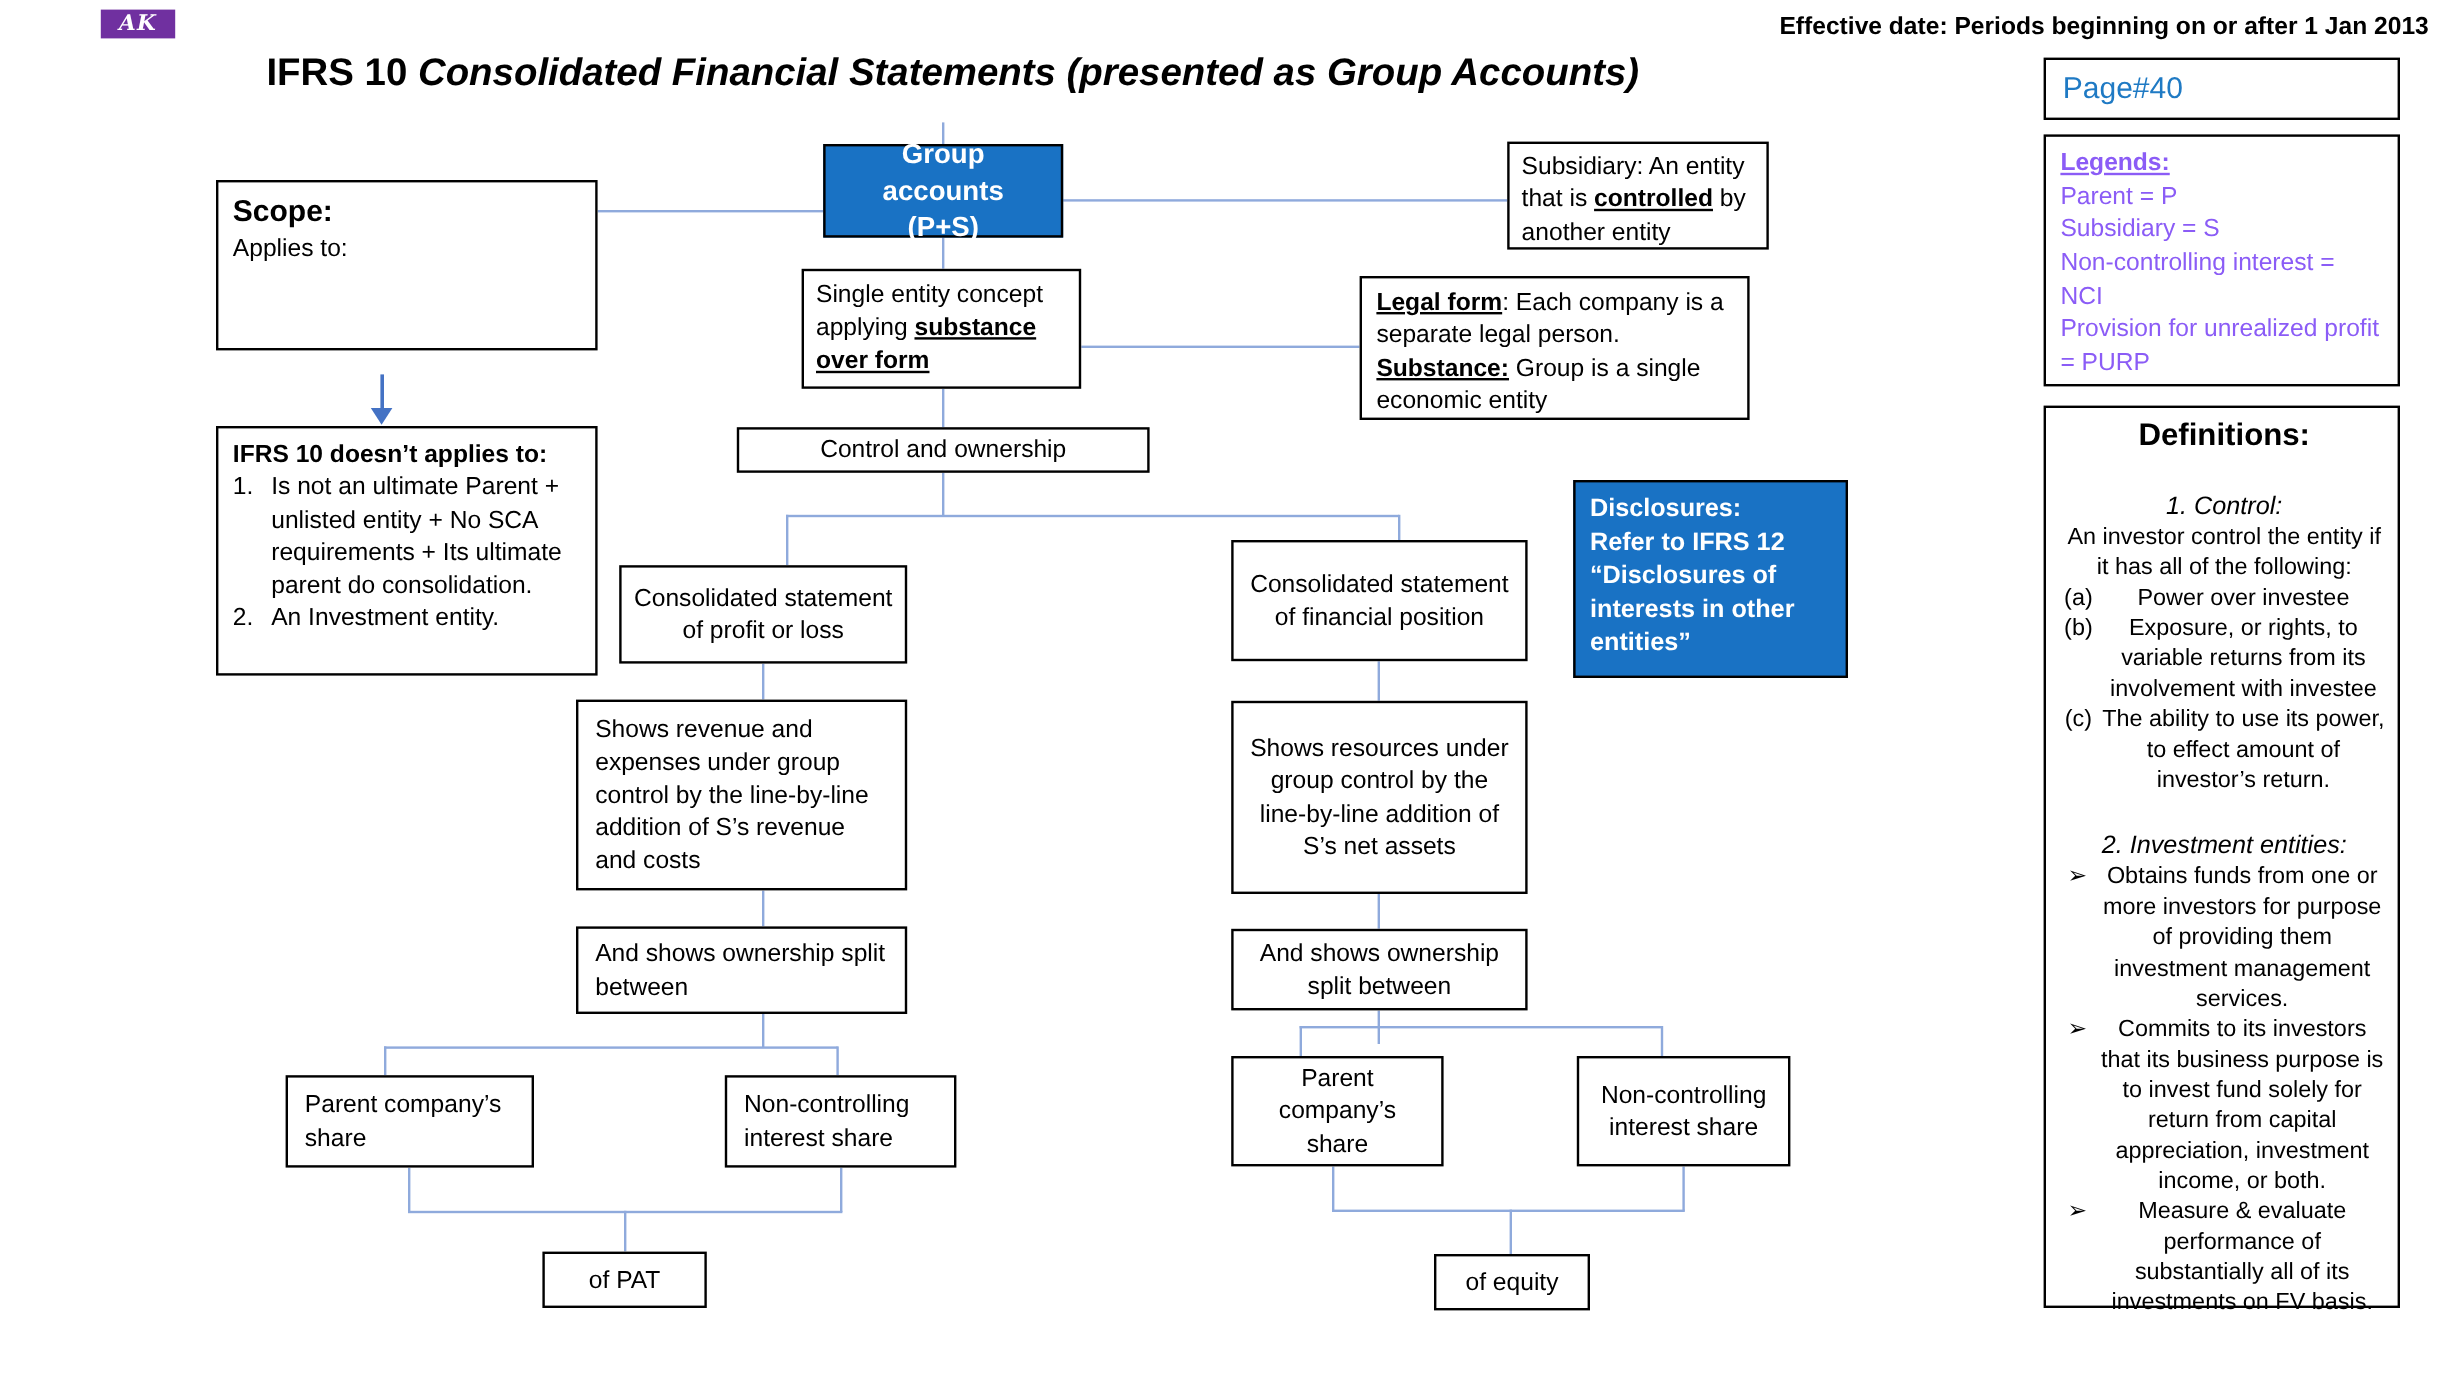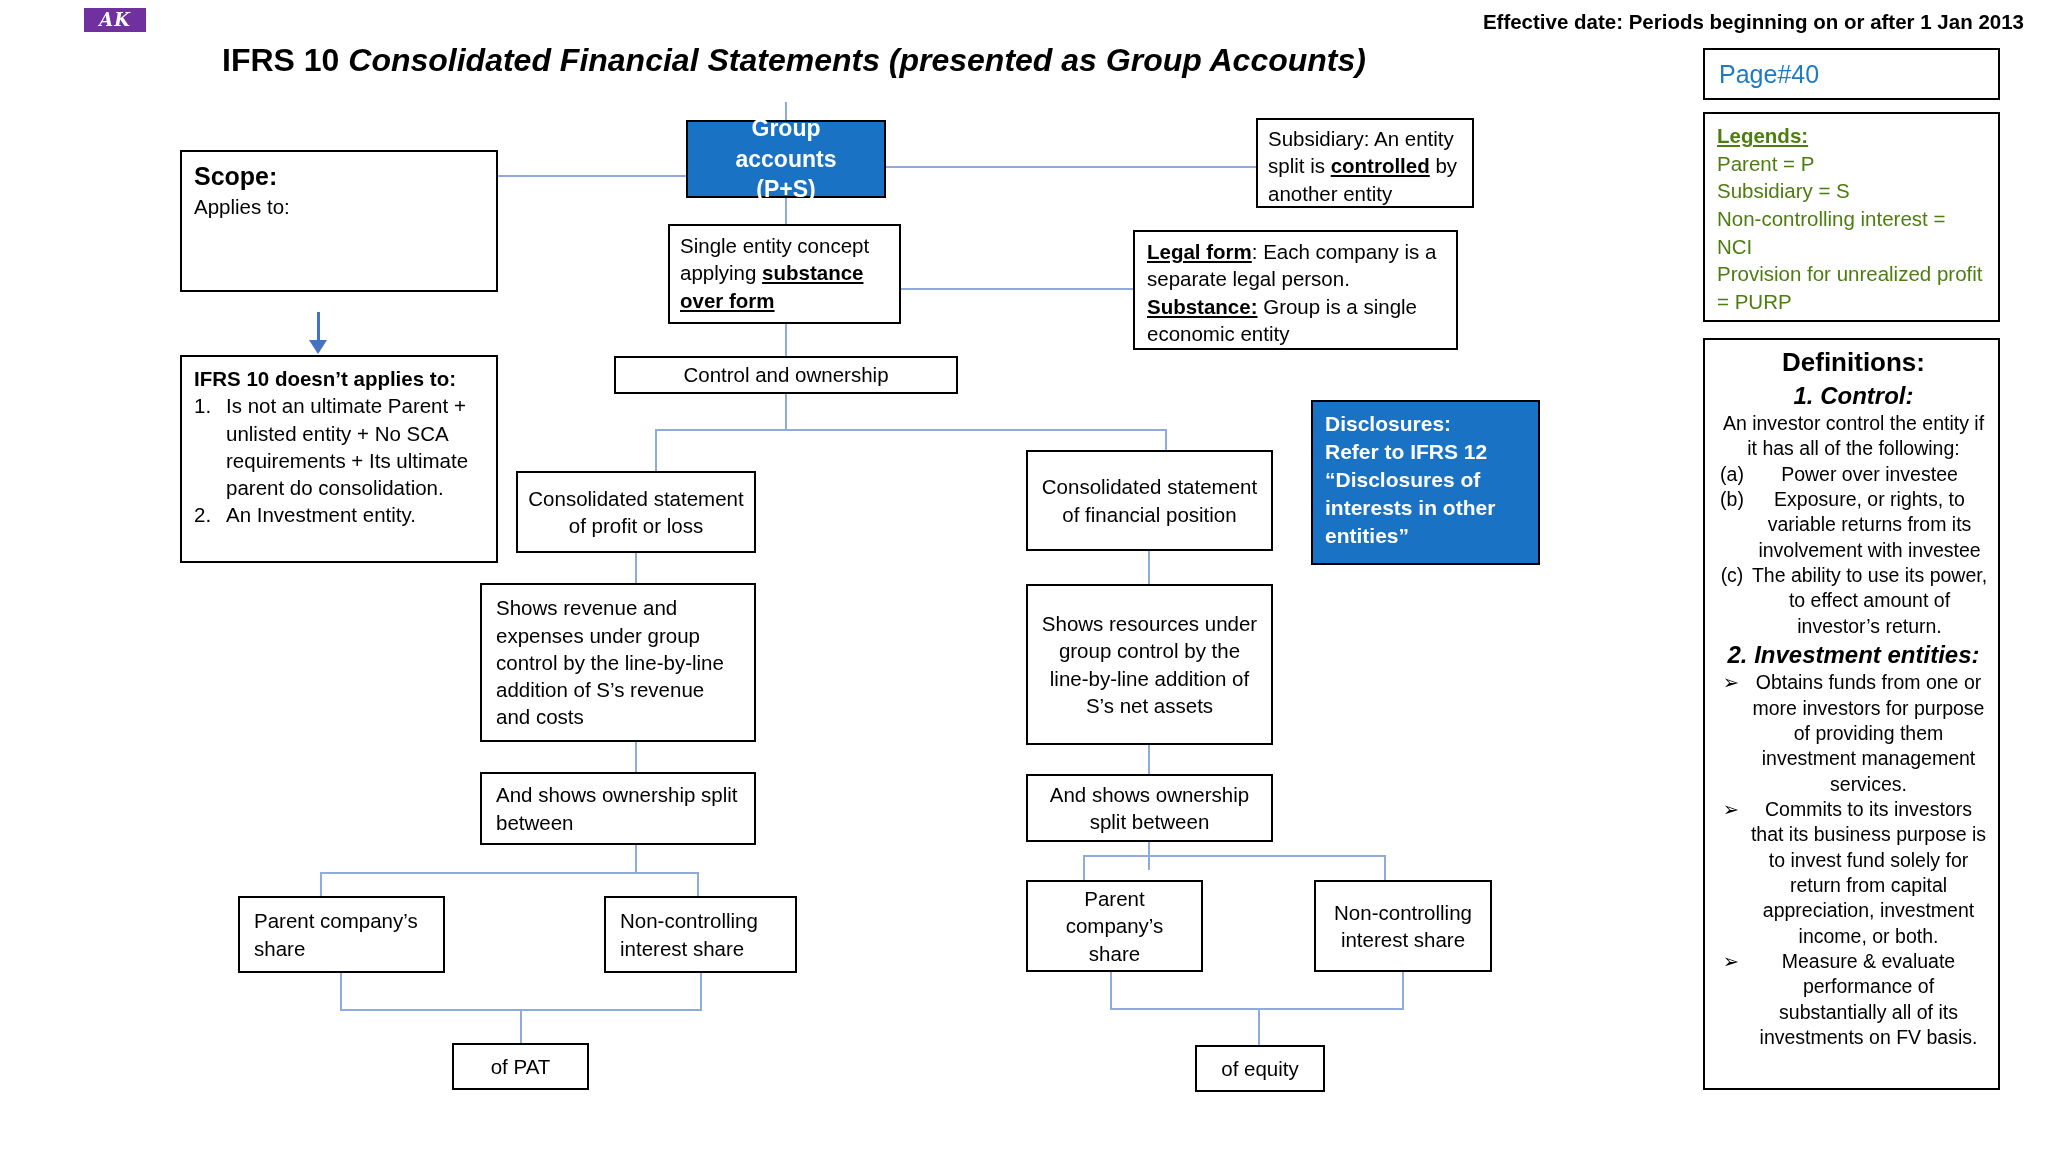--- a/index.html
+++ b/index.html
@@ -105,21 +105,21 @@
     font-size: 25px;
   }
   #legends-box {
     position: absolute;
     left: 1703px; top: 112px;
     width: 297px; height: 210px;
     border: 2.5px solid #000000;
     background: #ffffff;
     box-sizing: border-box;
     padding: 8px 12px;
-    color: #4d7c0f;
+    color: #8b5cf6;
     font-size: 20.5px;
     line-height: 1.35;
   }
   #legends-box .legend-title {
     font-weight: bold;
     text-decoration: underline;
   }
   #definitions-box {
     position: absolute;
     left: 1703px; top: 338px;
@@ -130,23 +130,24 @@
     padding: 6px 10px 6px 14px;
     font-size: 19.5px;
     line-height: 1.30;
     text-align: center;
   }
   #definitions-box .def-h1 {
     font-size: 26px;
     font-weight: bold;
   }
   #definitions-box .def-h2 {
-    font-weight: bold;
+    font-weight: normal;
     font-style: italic;
-    font-size: 24px;
+    font-size: 21px;
+    margin-top: 28px;
   }
   .hang {
     display: flex;
     gap: 6px;
   }
   .hang .marker {
     flex: 0 0 26px;
   }
   .hang .marker.bullet { flex: 0 0 24px; }
   .hang .body { flex: 1 1 auto; }
@@ -224,21 +225,21 @@
     <span class="body">An Investment entity.</span>
   </div>
 </div>
 
 <div class="node blue center vcenter" style="left:686px; top:120px; width:200px; height:78px; font-size:23px;">
   <div>Group  accounts</div>
   <div>(P+S)</div>
 </div>
 
 <div class="node" style="left:1256px; top:118px; width:218px; height:90px; padding:5px 10px;">
-  <span>Subsidiary: An entity split is </span><b class="bu">controlled</b><span> by another entity</span>
+  <span>Subsidiary: An entity that is </span><b class="bu">controlled</b><span> by another entity</span>
 </div>
 
 <div class="node" style="left:668px; top:224px; width:233px; height:100px; padding:6px 10px;">
   <span>Single entity concept applying </span><b class="bu">substance over form</b>
 </div>
 
 <div class="node" style="left:1133px; top:230px; width:325px; height:120px; padding:6px 12px;">
   <div>
     <b class="bu">Legal form</b><span>: Each company is a separate legal person.</span>
   </div>

